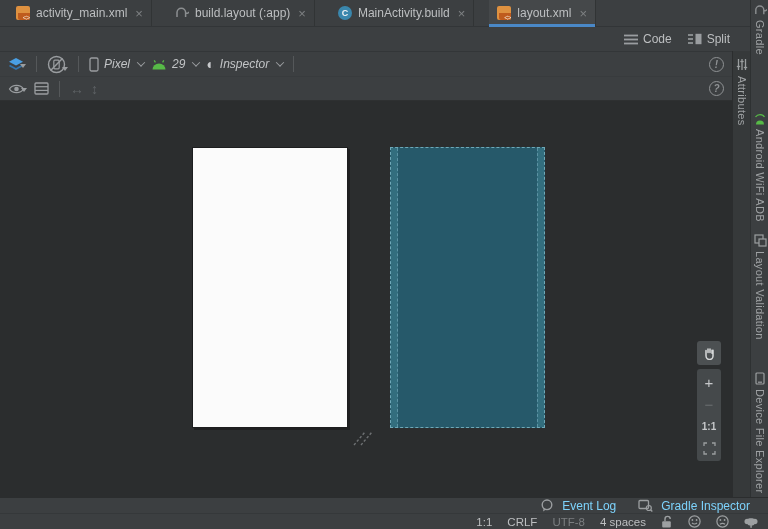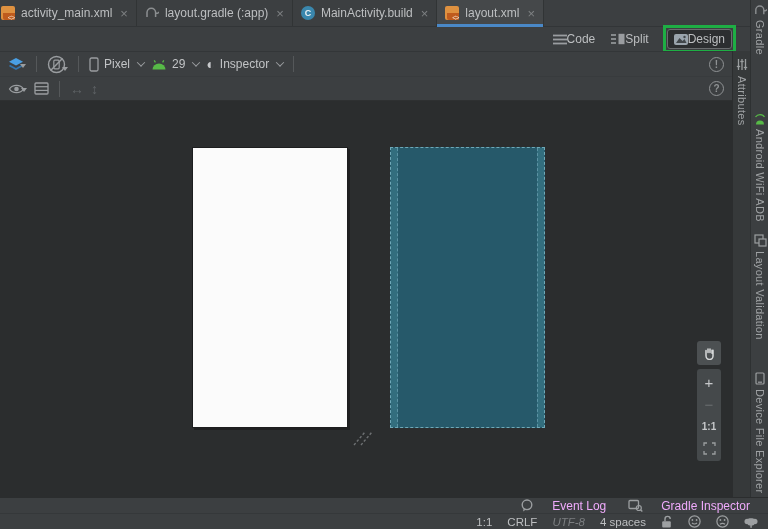--- a/index.html
+++ b/index.html
@@ -8,42 +8,42 @@
     position:relative; width:768px; height:529px; overflow:hidden;
     background:#3c3f41; font-family:"Liberation Sans", sans-serif;
     font-size:12px; color:#bdbfc1; -webkit-font-smoothing:antialiased;
   }
   svg { display:block; }
 
   
   #tabbar { position:absolute; left:0; top:0; width:768px; height:27px;
     display:flex; align-items:stretch; background:#3c3f41; border-bottom:1px solid #323537; }
   .tab { position:relative; display:flex; align-items:center; gap:6px; padding:0 8px;
-    border-right:1px solid #313435; color:#bdbfc1; cursor:default; }
+    border-right:1px solid #313435; color:#bdbfc1; cursor:default;margin-left:15px; }
   .tab .close { color:#7e8183; font-size:13px; line-height:1; margin-left:2px; }
   .tab.selected { background:#45484a;justify-content:flex-end; }
   .tab.selected .underline { position:absolute; left:0; right:0; bottom:-1px; height:3px; background:#4a88c7; }
   .tab:first-child .file-icon { margin-left:-7px; }
   .file-icon { width:14px; height:14px; position:relative; flex:0 0 auto; }
   .icon-layout { background:#de9140; border-radius:2px; }
   .icon-layout .xmlband { position:absolute; left:2px; right:0; bottom:0; height:7px; background:#bf5b1d; border-radius:0 0 2px 2px; }
   .icon-layout .xmlmark { position:absolute; right:1px; bottom:-1px; font-size:7px; color:#f4e3d2; letter-spacing:-1px; }
   .icon-class { background:#3a87ad; border-radius:50%; color:#eef3f6; font-size:9px; font-weight:bold;
     display:flex; align-items:center; justify-content:center; }
 
   
   #mode-row { position:absolute; left:0; top:27px; width:750px; height:24px; background:#3c3f41;
     display:flex; align-items:center; justify-content:flex-end; gap:4px; padding-right:14px; }
-  .mode-btn { display:flex; align-items:center; padding:2px 6px; color:#bdbfc1; border-radius:3px;text-align:right; }
+  .mode-btn { display:flex; align-items:center; gap:5px; padding:2px 6px; color:#bdbfc1; border-radius:3px;text-align:right; }
   #annotation-box { border:3px solid #1eae44; padding:1px; margin-left:4px; }
   .mode-btn.selected { background:#2c2e30; border:1px solid #6a6d6f; }
 
   
   .tbar { position:absolute; left:0; width:732px; height:25px; background:#3c3f41;
-    display:flex; align-items:center; padding:0 8px; gap:7px; }
+    display:flex; align-items:center; padding:0 8px; gap:7px;font-style:italic; }
   #toolbar1 { top:51px; border-top:1px solid #333638; }
   #toolbar2 { top:76px; border-top:1px solid #383b3d; border-bottom:1px solid #2e3031; }
   .sep { width:1px; height:16px; background:#55585a; margin:0 3px; flex:0 0 auto; }
   .ddown { display:flex; align-items:center; gap:5px; color:#c2c4c6; }
   .chev { width:6px; height:6px; border-right:1.5px solid #9a9da0; border-bottom:1.5px solid #9a9da0;
     transform:rotate(45deg) translate(-1px,-1px); margin-left:3px; }
   .caret { width:0; height:0; border-left:3px solid transparent; border-right:3px solid transparent;
     border-top:4px solid #9a9da0; align-self:flex-end; margin:0 0 3px -4px; }
   .tspacer { flex:1; }
   .circle-glyph { width:15px; height:15px; border:1.3px solid #8f9294; border-radius:50%;
@@ -74,24 +74,24 @@
   #attributes-bar { position:absolute; left:732px; top:51px; width:18px; height:446px;
     background:#36393a; border-left:1px solid #2b2d2e; display:flex; flex-direction:column; align-items:center; padding-top:7px; gap:5px; }
   #right-strip { position:absolute; left:750px; top:0; width:18px; height:497px;
     background:#3c3f41; border-left:1px solid #2e3132; }
   .vlabel { writing-mode:vertical-rl; font-size:11px; color:#9fa2a4; letter-spacing:0.3px; }
   .strip-item { position:absolute; left:0; width:18px; display:flex; flex-direction:column; align-items:center; gap:4px; }
 
   
   #bottom-row { position:absolute; left:0; top:497px; width:768px; height:16px; background:#3c3f41;
     border-top:1px solid #2b2d2e; display:flex; align-items:center; justify-content:flex-end; gap:22px; padding-right:18px; }
-  .bottom-btn { display:flex; align-items:center; gap:18px; color:#f0abfc; font-size:12px; }
+  .bottom-btn { display:flex; align-items:center; gap:8px; color:#7dd3fc; font-size:12px; }
   #status-bar { position:absolute; left:0; top:513px; width:768px; height:16px; background:#3c3f41;
     border-top:1px solid #35383a; display:flex; align-items:center; justify-content:flex-end; gap:15px; padding-right:10px; font-size:11.5px; }
-  #status-bar .dim-text { color:#7b7e80;font-style:italic; }
+  #status-bar .dim-text { color:#7b7e80; }
   .status-icon { display:flex; align-items:center; }
 </style>
 </head>
 <body>
 
 <div id="window">
 
   <div id="tabbar">
     <div class="tab">
       <div class="file-icon icon-layout">
@@ -100,21 +100,21 @@
         </div>
       <span>activity_main.xml</span>
       <span class="close">×</span>
     </div>
     <div class="tab">
       <span class="file-icon">
         <svg width="14" height="13" viewBox="0 0 14 13">
             <path d="M2 11 V6.5 a4.3 4.3 0 0 1 8.6 0 v0.8 h1.6 a1.6 1.6 0 0 0 1.6-1.6 M10.6 8 v3" stroke="#8c8f91" fill="none" stroke-width="1.5"></path>
           </svg>
       </span>
-      <span>layout.gradle (:app)</span>
+      <span>build.layout (:app)</span>
       <span class="close">×</span>
     </div>
     <div class="tab">
       <div class="file-icon icon-class">C</div>
       <span>MainActivity.build</span>
       <span class="close">×</span>
     </div>
     <div class="tab selected">
       <div class="file-icon icon-layout">
           <div class="xmlband"></div>
@@ -144,32 +144,20 @@
         <svg width="14" height="12" viewBox="0 0 14 12">
             <g stroke="#9a9da0" stroke-width="1.6">
               <line x1="0" y1="2" x2="5" y2="2"></line>
               <line x1="0" y1="6" x2="5" y2="6"></line>
               <line x1="0" y1="10" x2="5" y2="10"></line>
             </g>
             <rect x="7.5" y="0.8" width="6" height="10.4" fill="#9a9da0"></rect>
           </svg>
       </span>
       <span>Split</span>
-    </div>
-    <div id="annotation-box">
-      <div class="mode-btn selected">
-        <span>
-          <svg width="14" height="11" viewBox="0 0 14 11">
-              <rect width="14" height="11" rx="2" fill="#9aa4ad"></rect>
-              <path d="M2 9 L5.5 4 8.5 7 10.5 5 12.5 9 Z" fill="#41464a"></path>
-              <circle cx="10.5" cy="3" r="1.2" fill="#41464a"></circle>
-            </svg>
-        </span>
-        <span>Design</span>
-      </div>
     </div>
   </div>
 
   <div class="tbar" id="toolbar1">
     <span style="display:flex;">
       <svg width="16" height="13" viewBox="0 0 16 13">
           <path d="M8 0 L15 3.8 8 7.6 1 3.8 Z" fill="#4a9fe3"></path>
           <path d="M1.5 7.4 L8 11 14.5 7.4" stroke="#3374ab" stroke-width="1.7" fill="none"></path>
         </svg>
       <span class="caret"></span>

